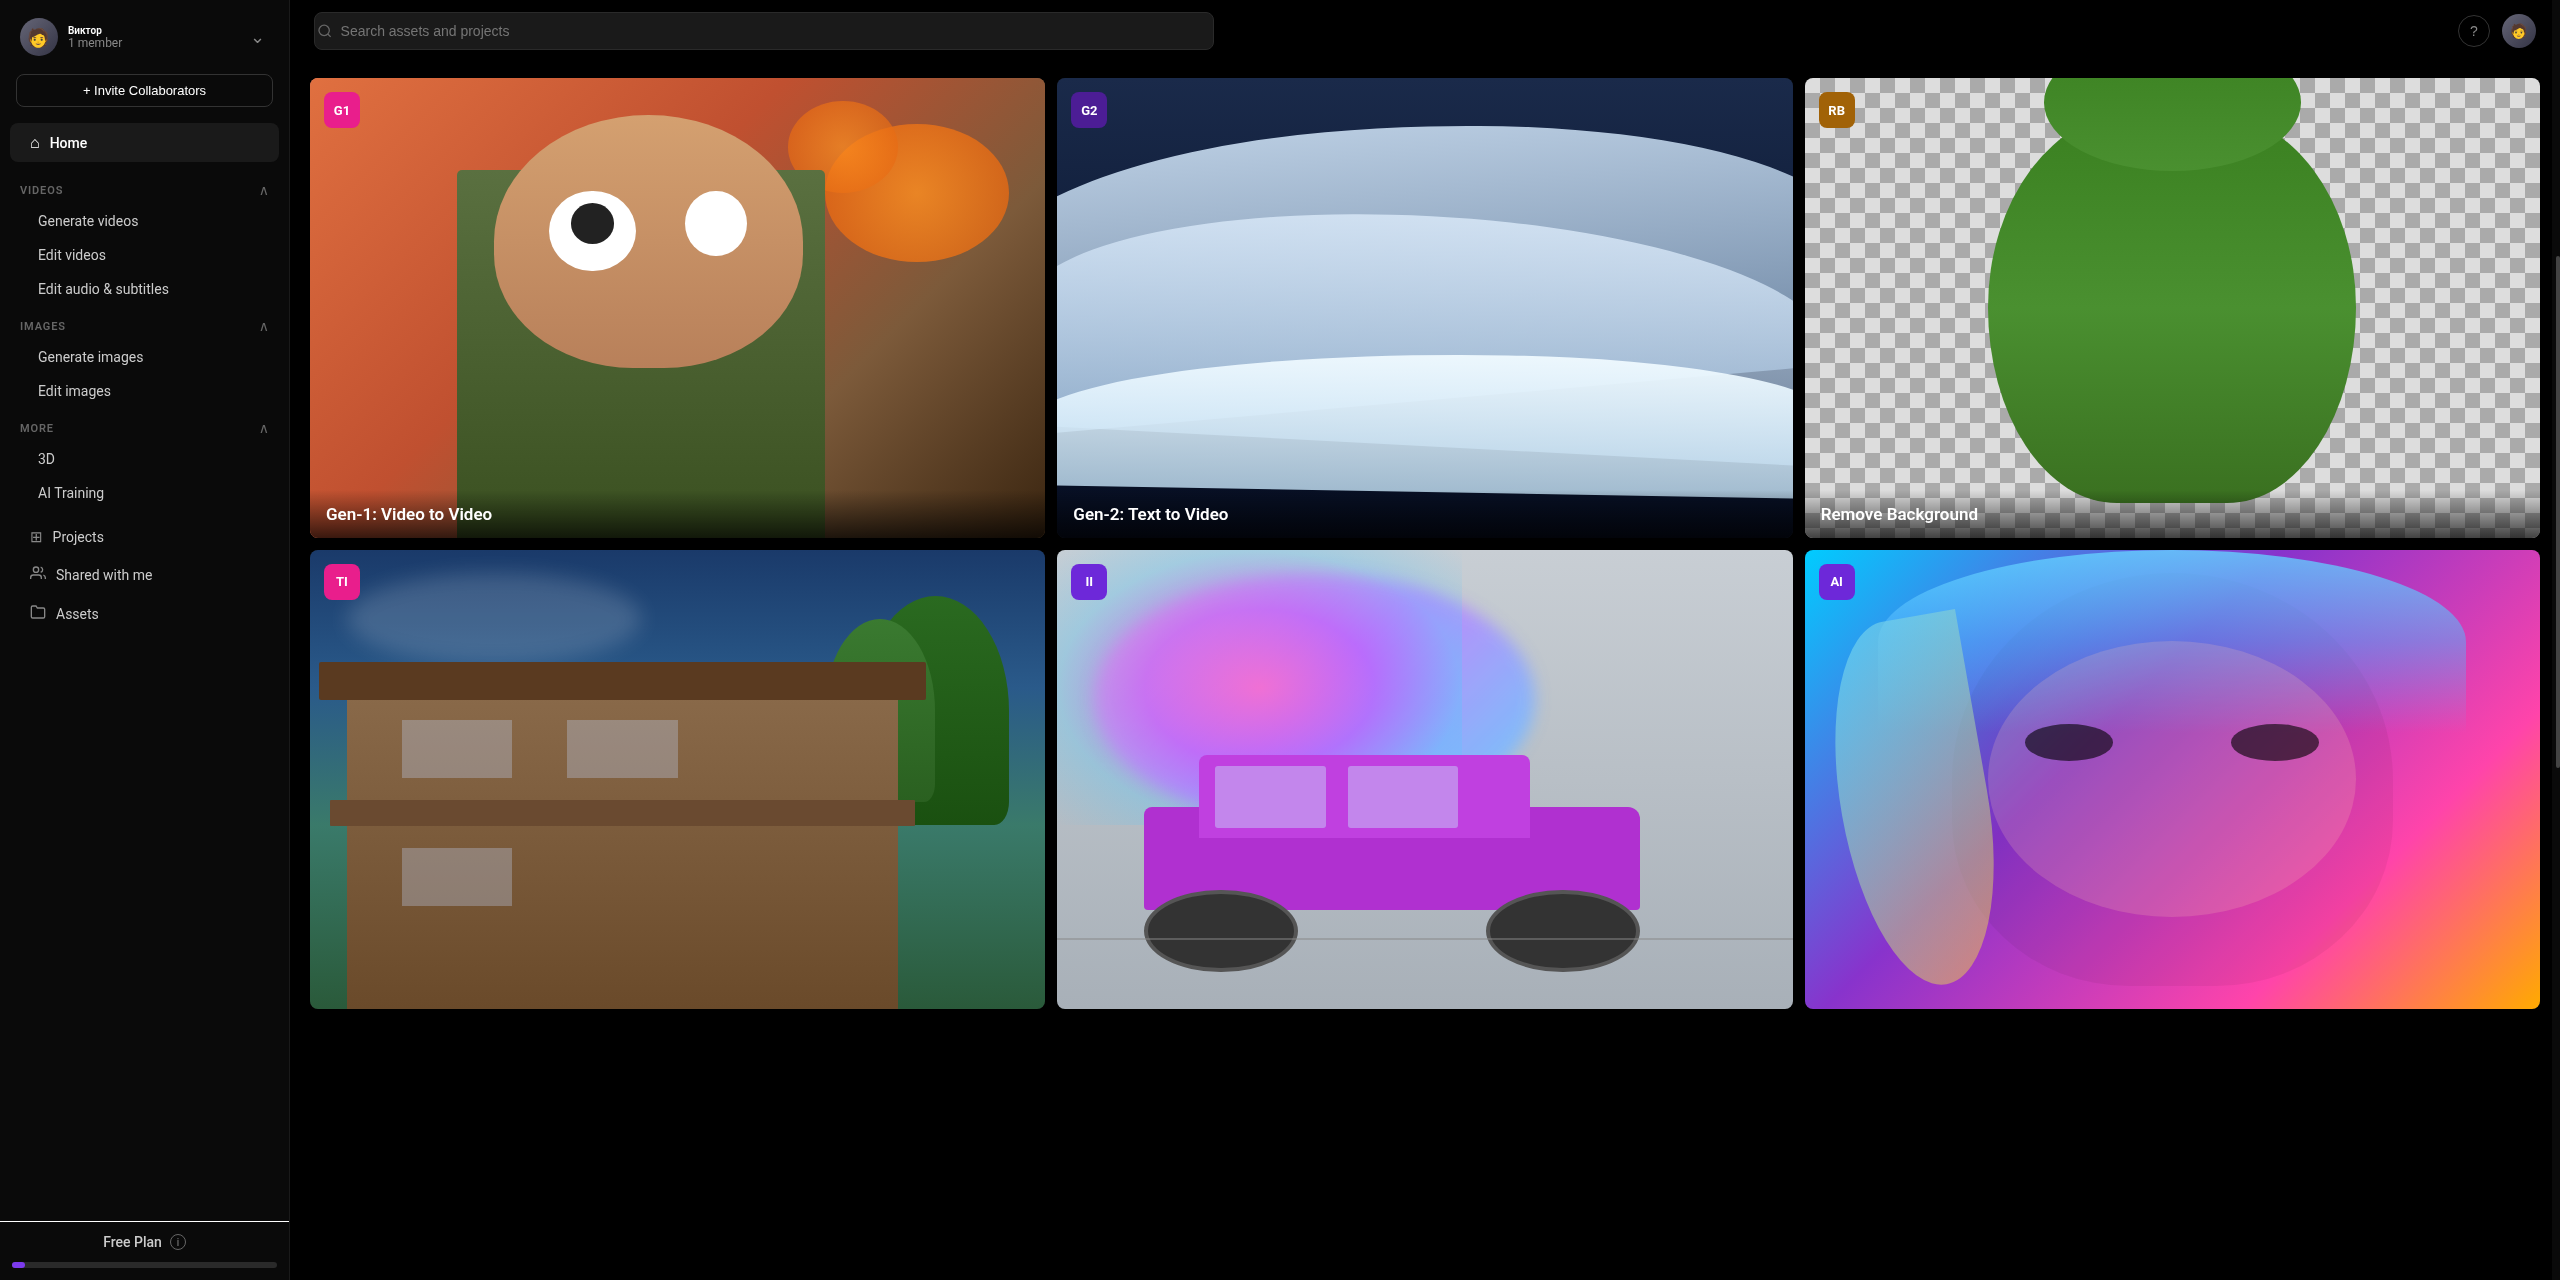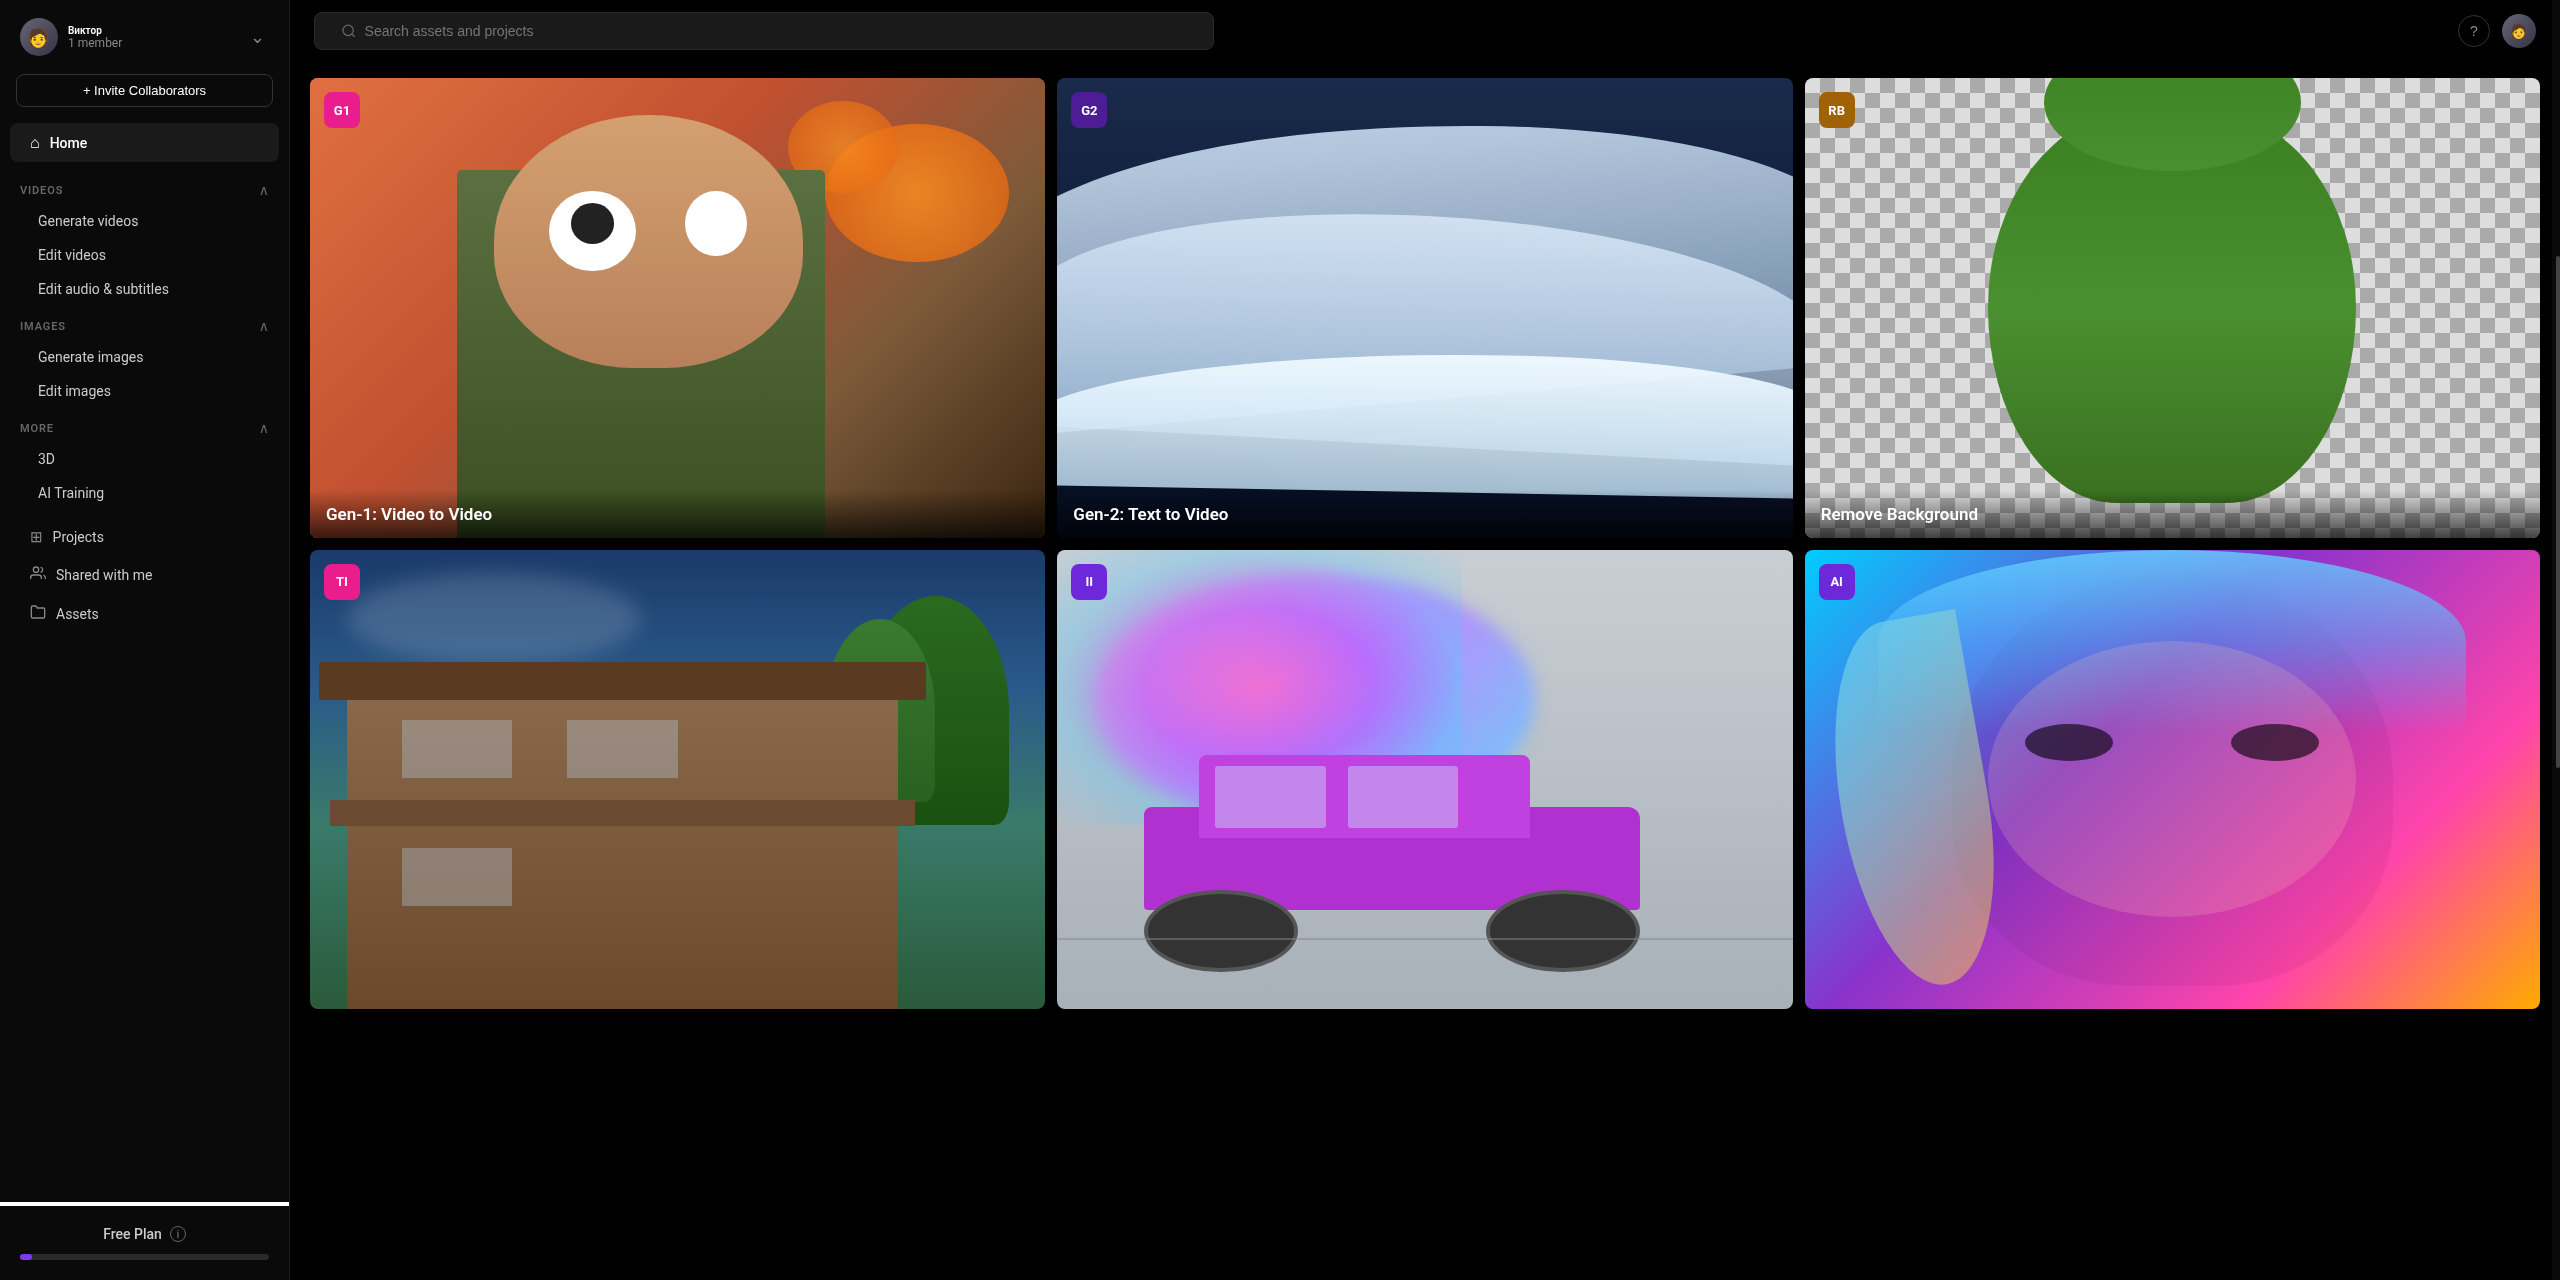--- a/index.html
+++ b/index.html
@@ -163,22 +163,22 @@
       margin: 1px 10px;
     }
 
     .bottom-nav-item .icon {
       font-size: 15px;
       color: #888;
     }
 
     .sidebar-footer {
       margin-top: auto;
-      padding: 20px;
-      border-top: 4px solid #ffffff;
+      padding: 12px;
+      border-top: 1px solid #ffffff;
     }
 
     .free-plan-row {
       display: flex;
       align-items: center;
       justify-content: center;
       gap: 8px;
       margin-bottom: 12px;
     }
 
@@ -229,21 +229,21 @@
       padding: 12px 24px;
       background: #000;
     }
 
     .search-bar {
       flex: 1;
       max-width: 900px;
       background: #1a1a1a;
       border: 1px solid #2a2a2a;
       border-radius: 8px;
-      padding: 10px 26px;
+      padding: 10px 2px;
       color: #888;
       font-size: 14px;
       display: flex;
       align-items: center;
       gap: 8px;
     }
 
     .search-input {
       background: none;
       border: none;

